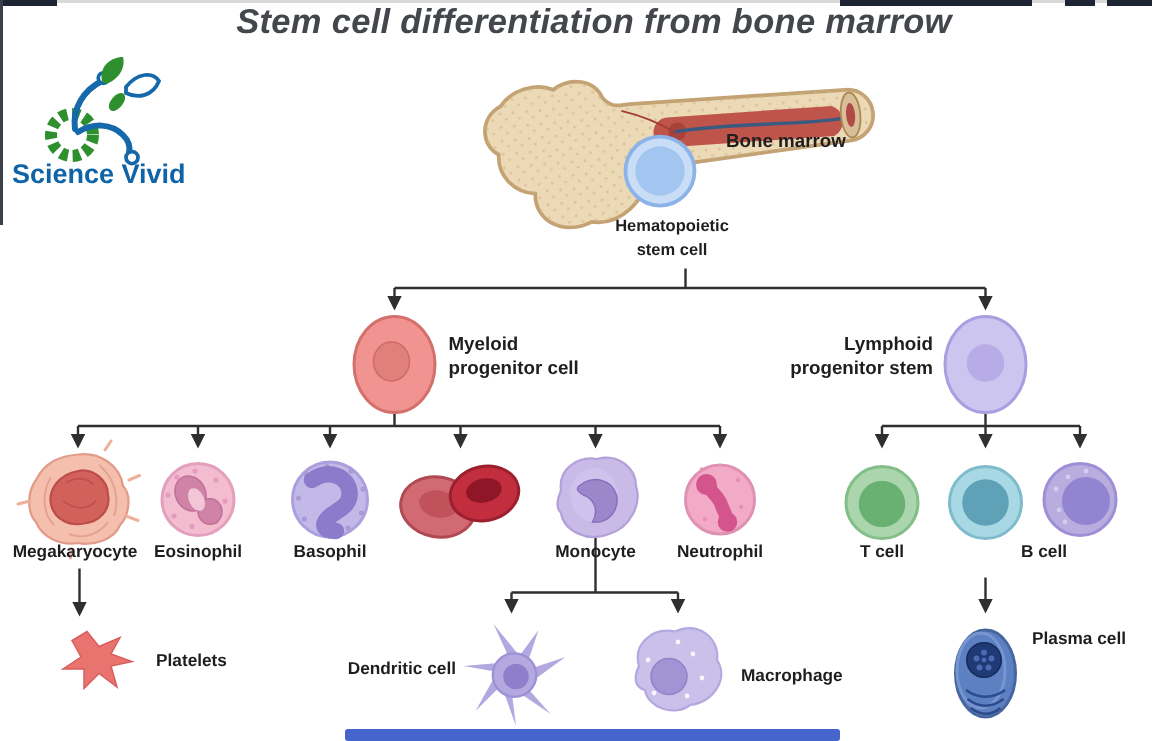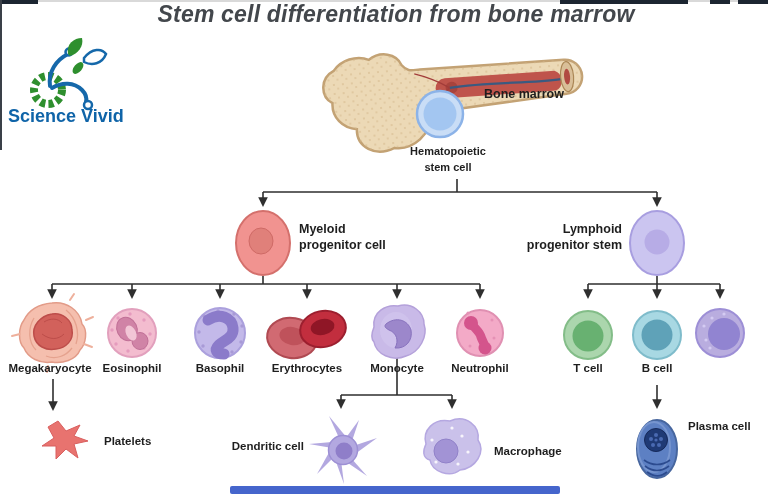--- a/index.html
+++ b/index.html
@@ -270,25 +270,24 @@
 
   <div class="lbl" style="left:299px;top:221px;font-size:12.5px;line-height:16px;">Myeloid
 progenitor cell</div>
 
   <div class="lbl rgt" style="left:500px;top:221px;width:122px;font-size:12.5px;line-height:16px;">Lymphoid
 progenitor stem</div>
 
   <div class="lbl ctr" style="left:-5px;top:361px;width:110px;">Megakaryocyte</div>
   <div class="lbl ctr" style="left:77px;top:361px;width:110px;">Eosinophil</div>
   <div class="lbl ctr" style="left:165px;top:361px;width:110px;">Basophil</div>
-  <div class="lbl ctr" style="left:252px;top:361px;width:110px;">Erythrocytes</div>
   <div class="lbl ctr" style="left:342px;top:361px;width:110px;text-align:center;">Monocyte</div>
   <div class="lbl ctr" style="left:425px;top:361px;width:110px;">Neutrophil</div>
 
   <div class="lbl ctr" style="left:533px;top:361px;width:110px;">T cell</div>
-  <div class="lbl ctr" style="left:602px;top:361px;width:110px;">B cell</div>
+  <div class="lbl ctr" style="left:602px;top:361px;width:110px;padding-left:39px;">B cell</div>
 
   <div class="lbl" style="left:104px;top:434px;">Platelets</div>
   <div class="lbl rgt" style="left:204px;top:439px;width:100px;">Dendritic cell</div>
   <div class="lbl" style="left:494px;top:444px;">Macrophage</div>
   <div class="lbl" style="left:688px;top:419px;">Plasma cell</div>
 
 </div>
 
 </body></html>

